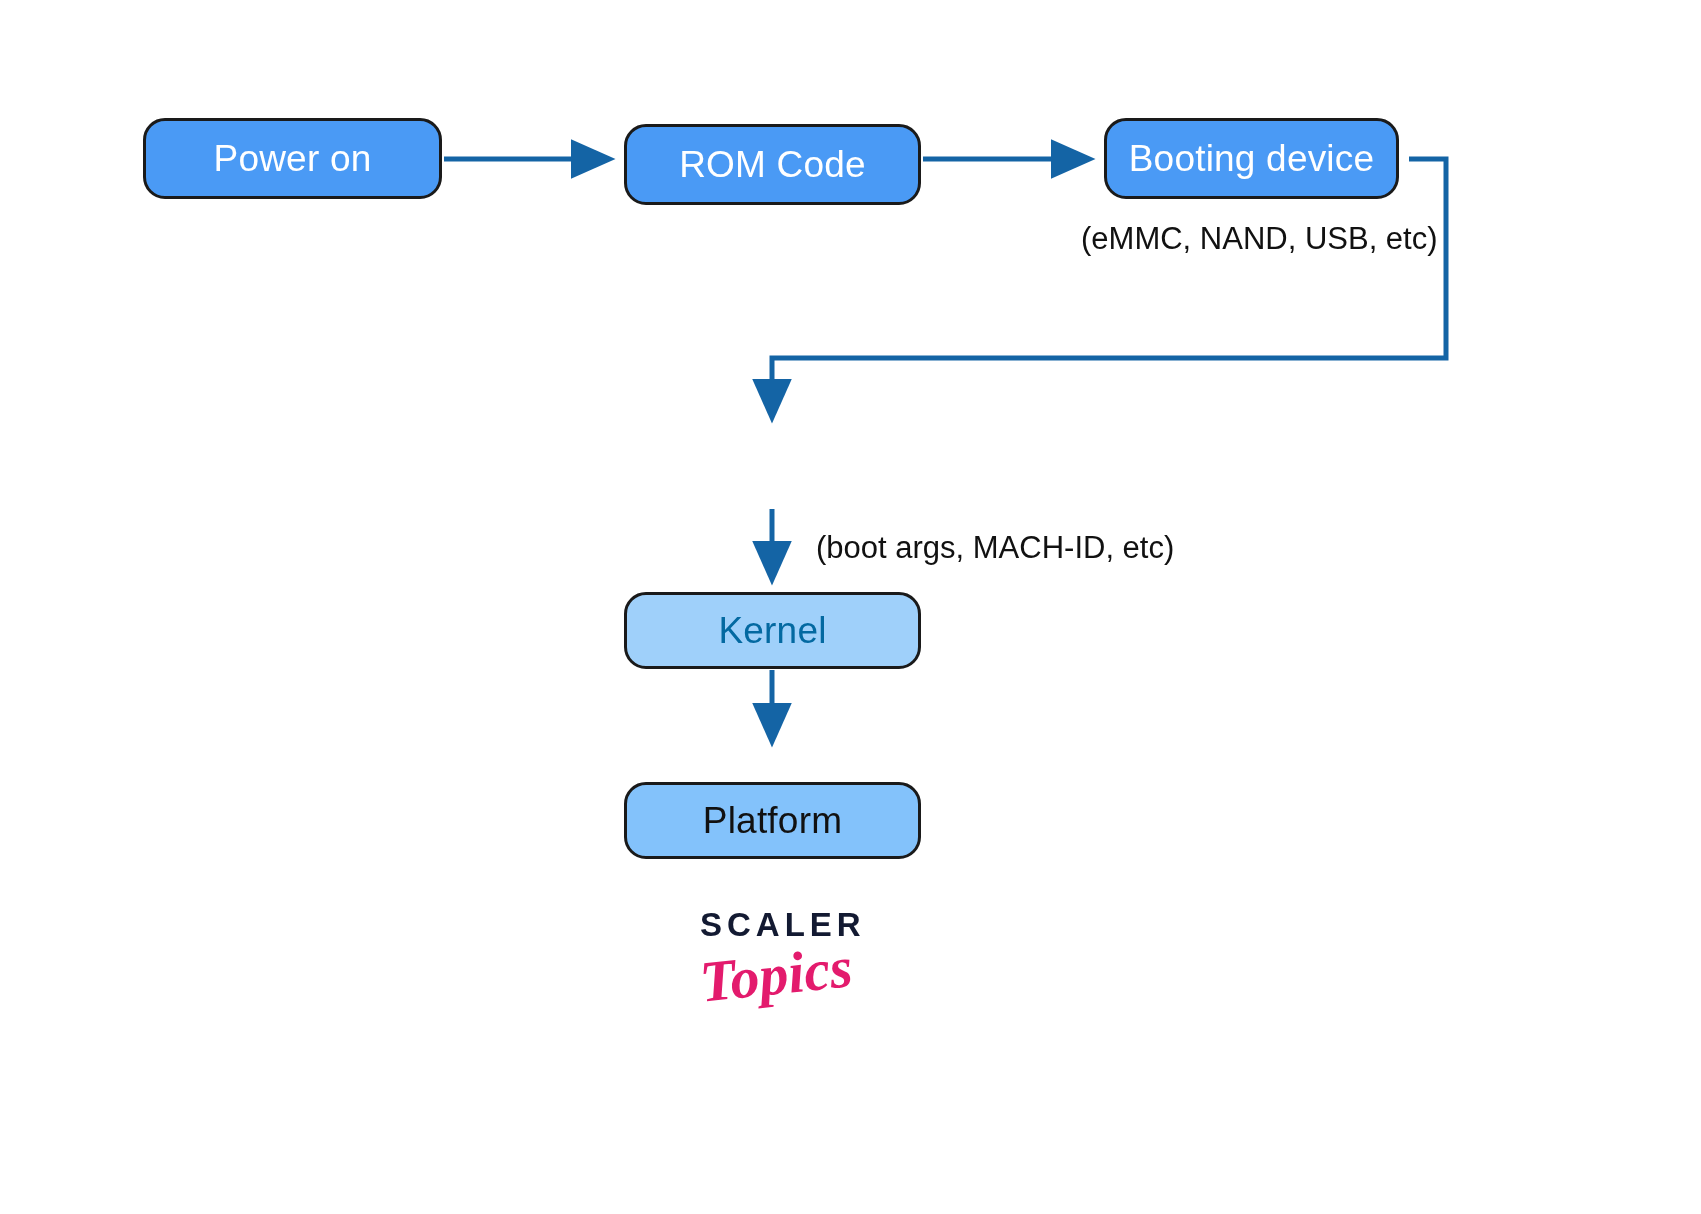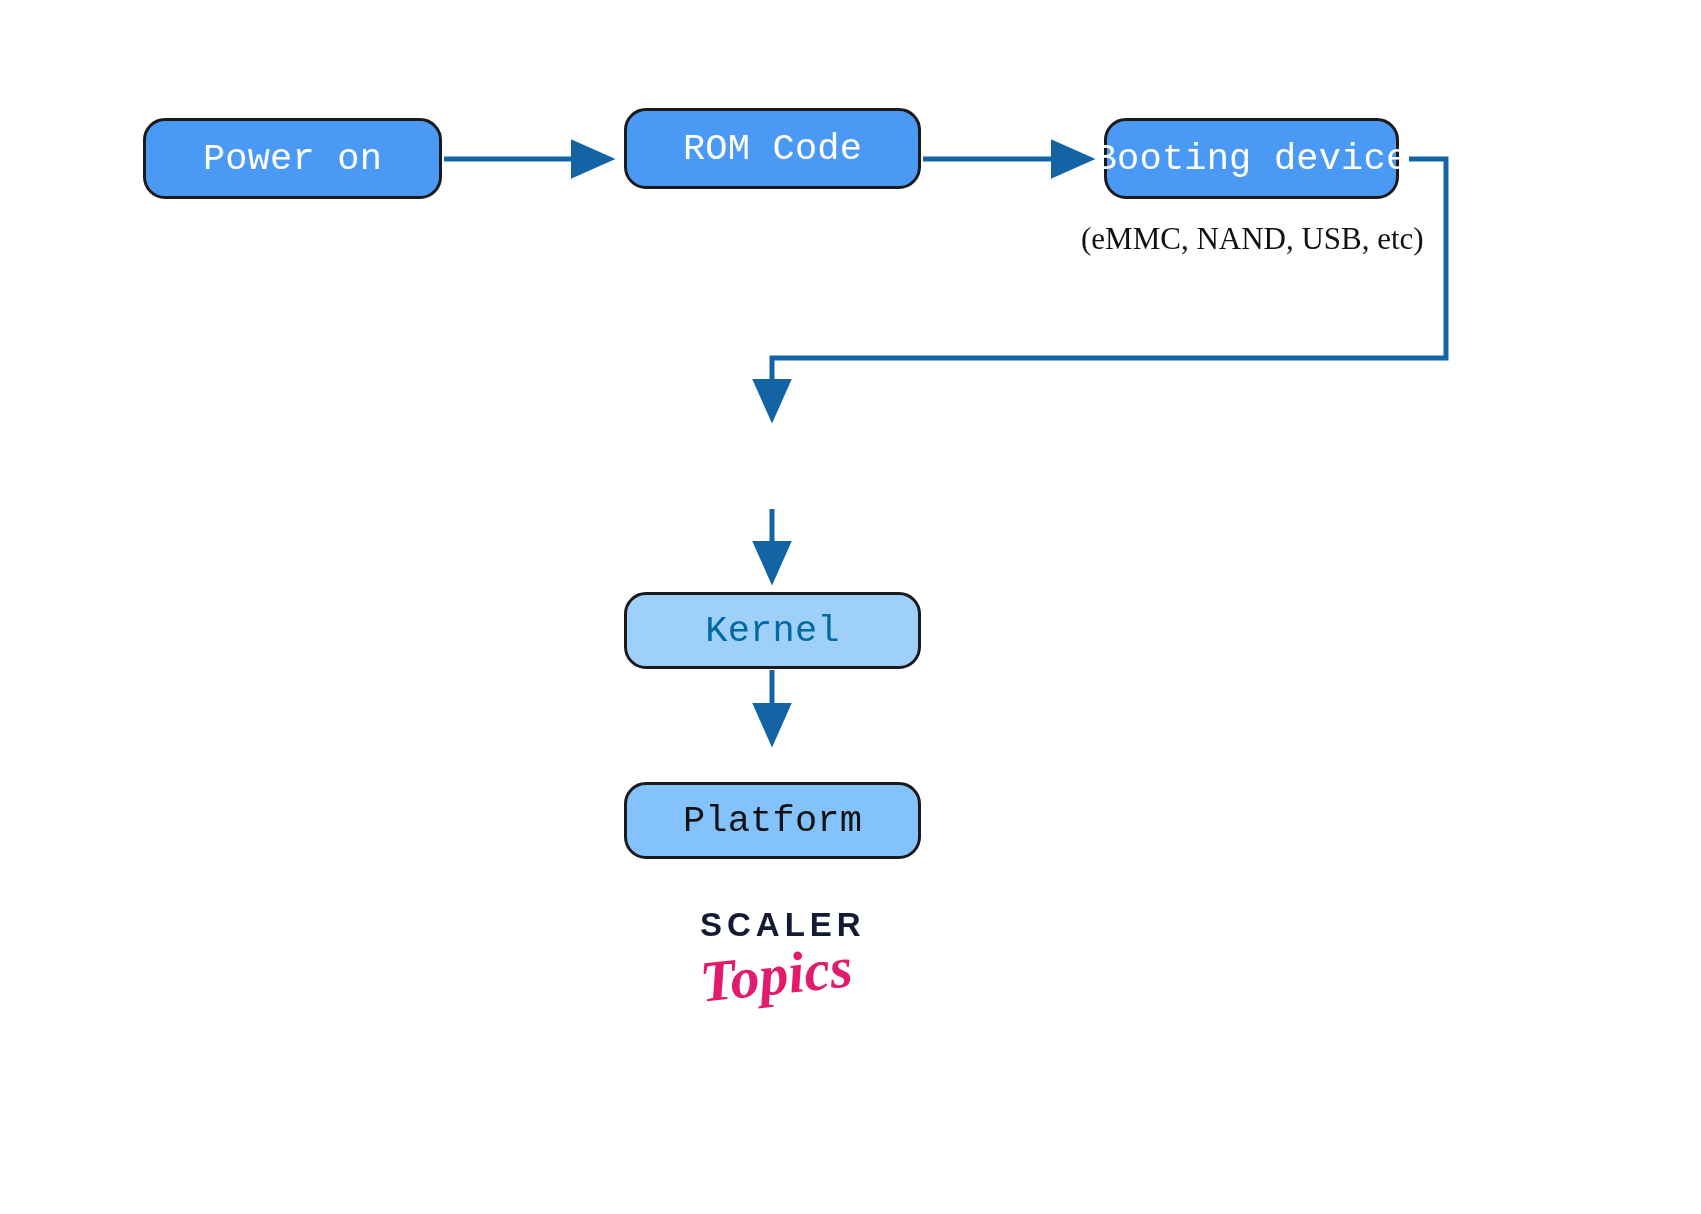--- a/index.html
+++ b/index.html
@@ -18,36 +18,36 @@
     overflow: hidden;
   }
   .node {
     position: absolute;
     box-sizing: border-box;
     border: 3px solid #1a1a1a;
     border-radius: 22px;
     display: flex;
     align-items: center;
     justify-content: center;
-    font-family: Liberation Mono, monospace;
+    font-family: Liberation Sans, sans-serif;
     letter-spacing: 0.2px;
     white-space: nowrap;
   }
   .node-power {
     left: 143px;
     top: 118px;
     width: 299px;
     height: 81px;
     background: #4a9af5;
     color: #ffffff;
     font-size: 37px;
   }
   .node-rom {
     left: 624px;
-    top: 108px;
+    top: 124px;
     width: 297px;
     height: 81px;
     background: #4a9af5;
     color: #ffffff;
     font-size: 37px;
   }
   .node-bootdev {
     left: 1104px;
     top: 118px;
     width: 295px;
@@ -86,21 +86,20 @@
   .caption {
     position: absolute;
     font-family: "Liberation Sans", sans-serif;
     font-size: 31px;
     color: #111111;
     white-space: nowrap;
   }
   .caption-bootdev {
     left: 1081px;
     top: 221px;
-    font-family: Liberation Serif, serif;
   }
   .caption-bootargs {
     left: 816px;
     top: 530px;
   }
   svg.edges {
     position: absolute;
     left: 0;
     top: 0;
     width: 1701px;
@@ -178,20 +177,21 @@
     <span>ROM Code</span>
   </div>
 
   <div class="node node-bootdev">
     <span>Booting device</span>
   </div>
 
   <div class="caption caption-bootdev">(eMMC, NAND, USB, etc)</div>
 
 
+  <div class="caption caption-bootargs">(boot args, MACH-ID, etc)</div>
 
   <div class="node node-kernel">
     <span>Kernel</span>
   </div>
 
   <div class="node node-platform">
     <span>Platform</span>
   </div>
 
   <div class="logo">

